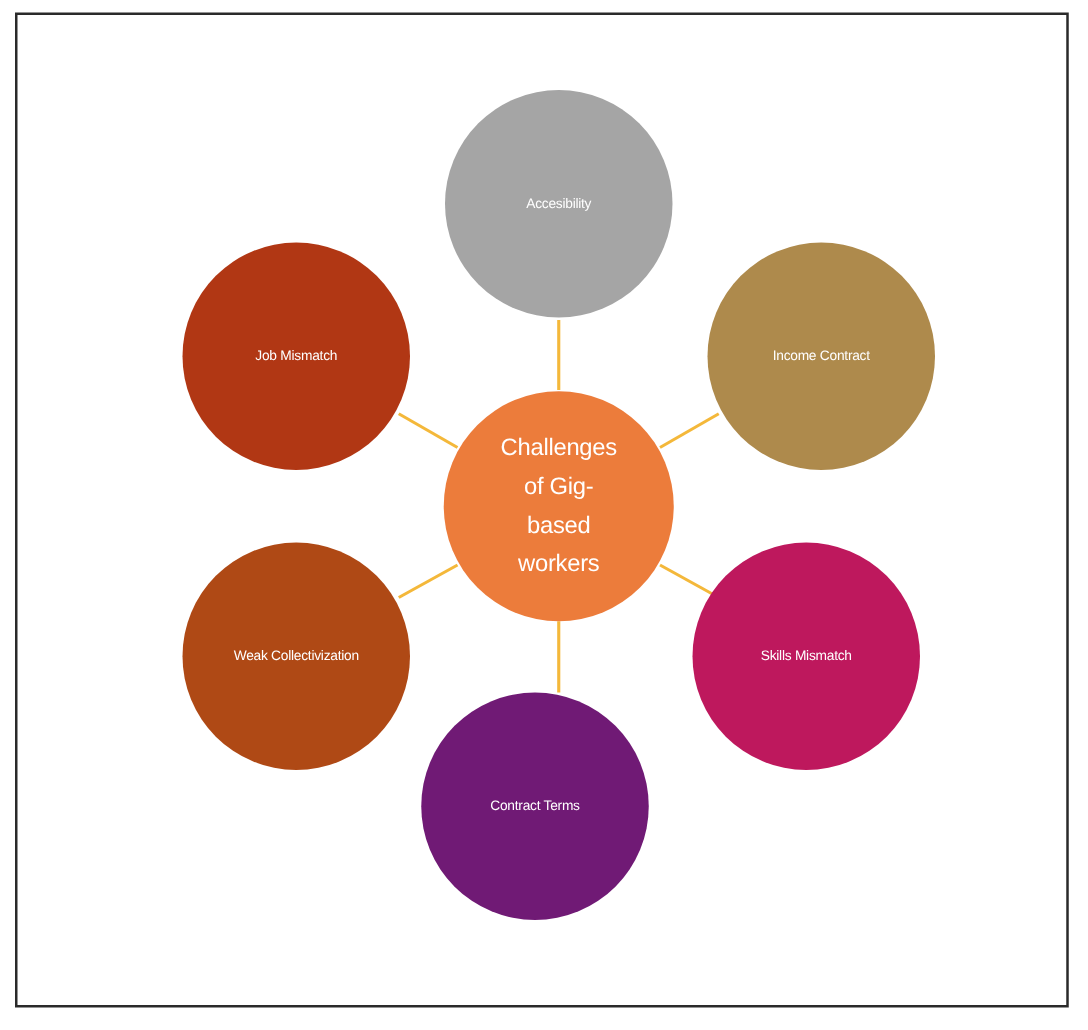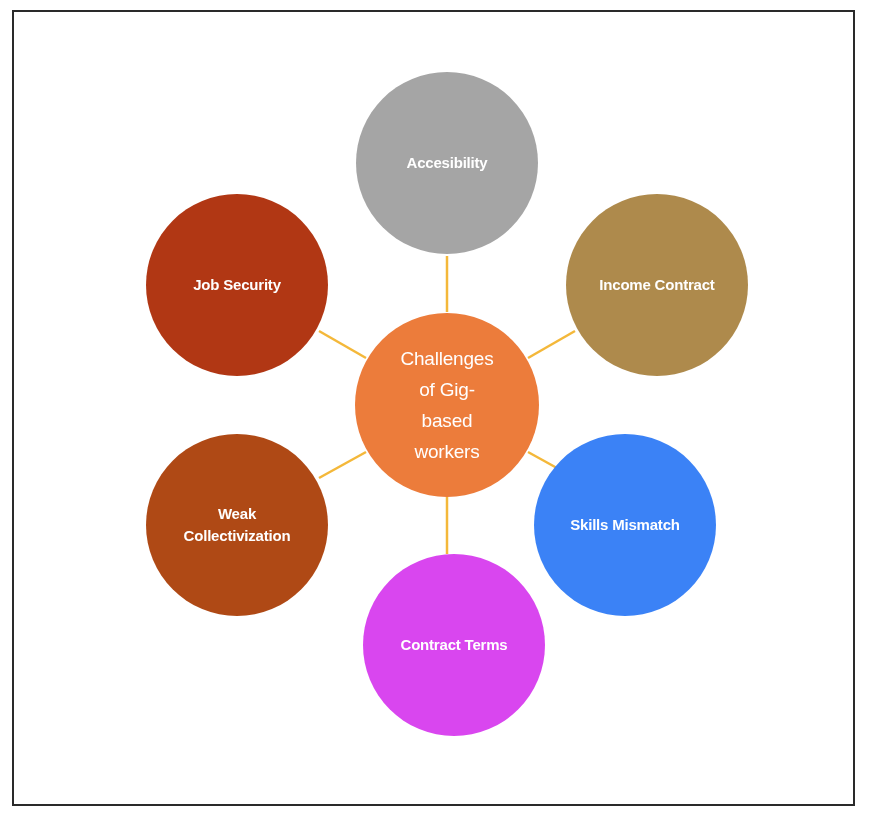--- a/index.html
+++ b/index.html
@@ -35,22 +35,22 @@
       position: absolute;
       border-radius: 50%;
       display: flex;
       align-items: center;
       justify-content: center;
       text-align: center;
       color: #ffffff;
       box-sizing: border-box;
     }
     .node .label {
-      font-weight: bold;
-      font-size: 15px;
+      font-weight: normal;
+      font-size: 11px;
       line-height: 22px;
       letter-spacing: -0.2px;
       padding: 0 10px;
     }
     .node.center .label {
       font-weight: normal;
       font-size: 19px;
       line-height: 31px;
       padding: 0 14px;
       white-space: pre-line;
@@ -92,27 +92,27 @@
 </div>
 
 <div class="node outer" style="left:356px; top:72px; background:#a5a5a5;">
   <span class="label">Accesibility</span>
 </div>
 
 <div class="node outer" style="left:566px; top:194px; background:#ae8a4c;">
   <span class="label">Income Contract</span>
 </div>
 
-<div class="node outer" style="left:534px; top:434px; background:#3b82f6;">
+<div class="node outer" style="left:554px; top:434px; background:#be185d;">
   <span class="label">Skills Mismatch</span>
 </div>
 
-<div class="node outer" style="left:363px; top:554px; background:#d946ef;">
+<div class="node outer" style="left:337px; top:554px; background:#701a75;">
   <span class="label">Contract Terms</span>
 </div>
 
 <div class="node outer" style="left:146px; top:434px; background:#af4915;text-align:center;">
   <span class="label" style="max-width:130px; display:inline-block;">Weak Collectivization</span>
 </div>
 
 <div class="node outer" style="left:146px; top:194px; background:#b13714;">
-  <span class="label">Job Security</span>
+  <span class="label">Job Mismatch</span>
 </div>
 
 </body></html>

